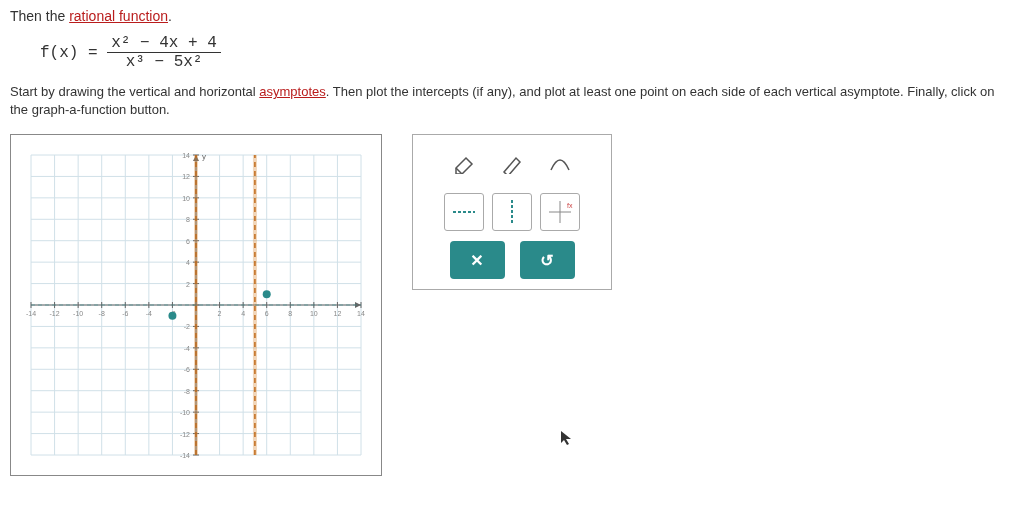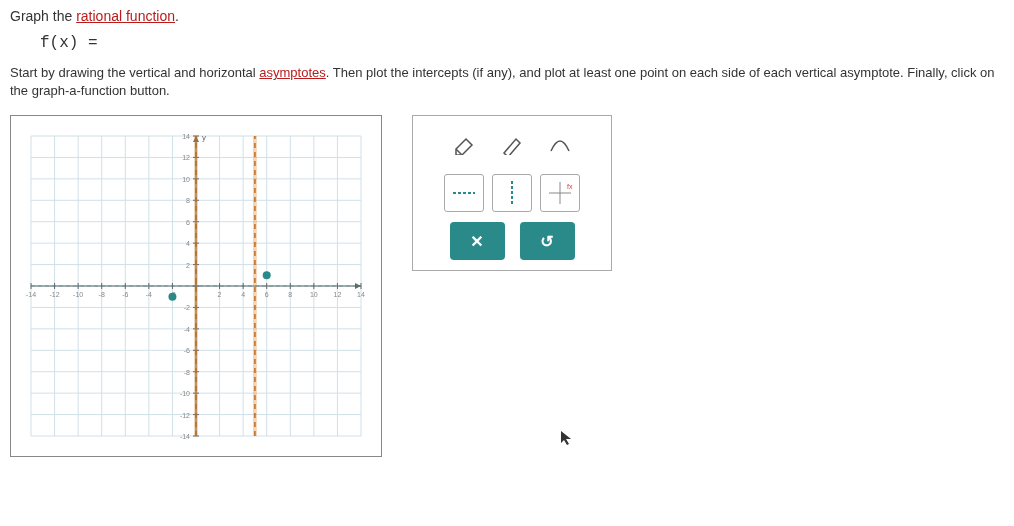--- a/index.html
+++ b/index.html
@@ -19,25 +19,29 @@
 .tool-btn.icon-only { border: none; }
 .action-row { display: flex; gap: 15px; justify-content: center; }
 .action-btn { width: 55px; height: 38px; background: #2a8a8a; color: #fff; border: none; border-radius: 4px; display: flex; align-items: center; justify-content: center; cursor: pointer; font-size: 16px; font-weight: bold;}
 .cursor-arrow { position: absolute; left: 560px; top: 430px; font-size: 14px; }
 svg { display: block; }
 </style>
 </head>
 <body>
 
 <div class="title">
-  <span>Graph the </span><span class="underline-link">rational function</span><span>.</span>
+  <span>Then the </span><span class="underline-link">rational function</span><span>.</span>
 </div>
 
 <div class="equation">
   <span>f(x) =</span>
+  <span class="frac">
+    <div class="num">x² − 4x + 4</div>
+    <div class="den">x³ − 5x²</div>
+  </span>
 </div>
 
 <div class="instructions">
   <span>Start by drawing the vertical and horizontal </span><span class="underline-link">asymptotes</span><span>. Then plot the intercepts (if any), and plot at least one point on each side of each vertical asymptote. Finally, click on the graph-a-function button.</span>
 </div>
 
 <div class="workspace">
   <div class="graph-area">
     <svg id="graph-svg" width="370" height="340">
         <line x1="20" y1="320" x2="20" y2="20" stroke="#d0e0e8" stroke-width="1"></line>

